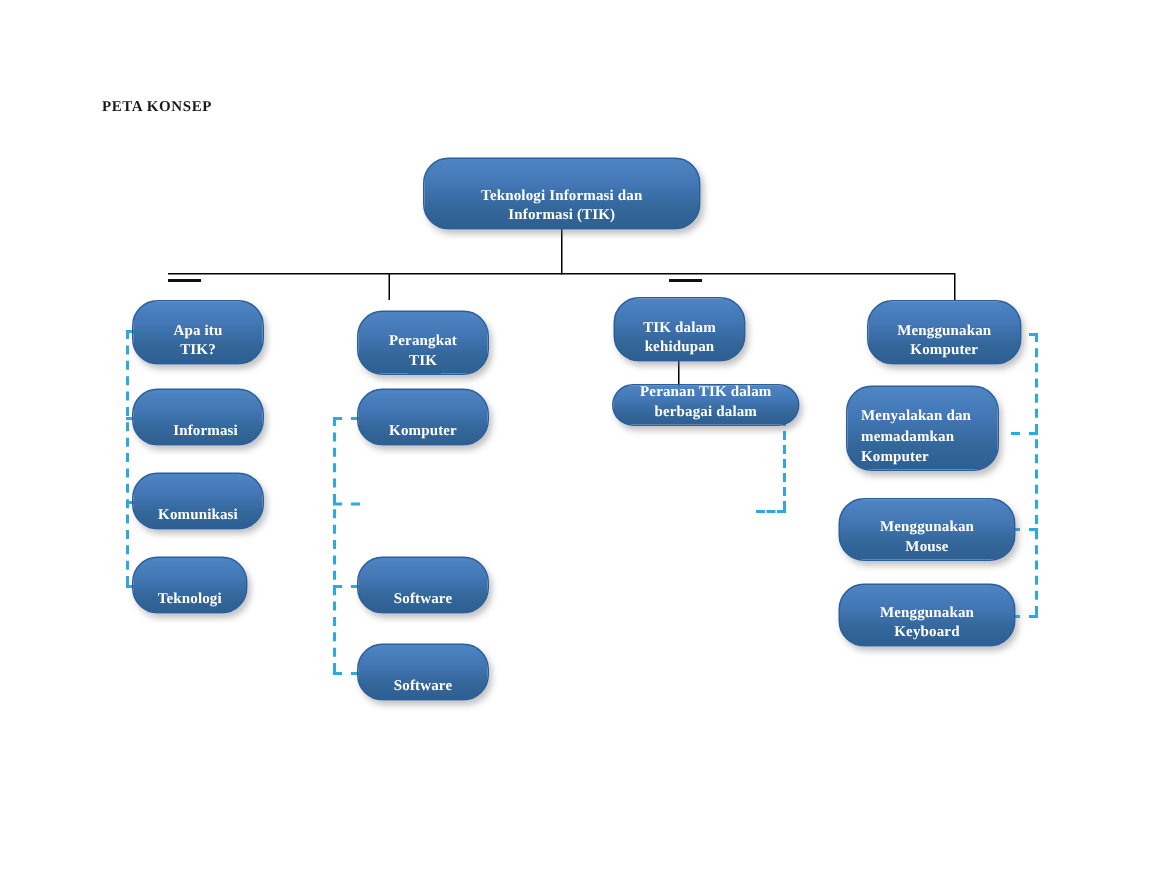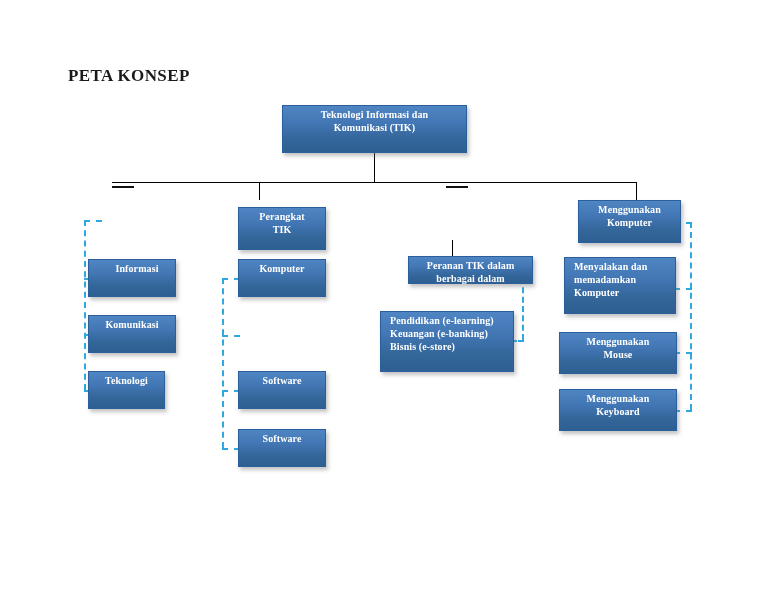--- a/index.html
+++ b/index.html
@@ -14,45 +14,45 @@
     background: #ffffff;
     overflow: hidden;
     font-family: "Liberation Serif", "DejaVu Serif", serif;
   }
 
   
   #title {
     position: absolute;
     left: 68px;
     top: 66px;
-    font-size: 17px;
+    font-size: 10px;
     font-weight: bold;
     letter-spacing: 0.4px;
     color: #1a1a1a;
     white-space: nowrap;
   }
 
   
   .node {
     position: absolute;
     box-sizing: border-box;
-    border-radius: 0;
+    border-radius: 17px;
     border: 1px solid #2b5f9c;
     background: linear-gradient(to bottom,
                 #4e85c2 0%,
                 #4276b4 38%,
                 #336699 72%,
                 #2e5f93 100%);
     box-shadow: 2px 3px 4px rgba(120,120,120,0.45);
     color: #ffffff;
     font-weight: bold;
     font-size: 10px;
     line-height: 1.32;
     display: flex;
-    align-items: flex-start;
+    align-items: flex-end;
     justify-content: center;
     text-align: center;
     padding: 2px 6px;
     letter-spacing: 0.1px;
   }
   .node.left-align {
     justify-content: flex-start;
     text-align: left;
     padding-left: 9px;
   }
@@ -126,23 +126,26 @@
   <div class="dash-h" style="left:504px; top:278px; width:20px;"></div>
   <div class="dash-h" style="left:504px; top:340px; width:20px;"></div>
 
   <div class="dash-v" style="left:690px; top:222px; height:188px;"></div>
   <div class="dash-h" style="left:674px; top:222px; width:18px;"></div>
   <div class="dash-h" style="left:674px; top:288px; width:18px;"></div>
   <div class="dash-h" style="left:674px; top:352px; width:18px;"></div>
   <div class="dash-h" style="left:674px; top:410px; width:18px;"></div>
 
   <div class="node" style="left:282px; top:105px; width:185px; height:48px;">
-    <span class="txt"><span>Teknologi Informasi dan</span><br><span>Komunikasi (TIK)</span></span>
+    <span class="txt"><span>Teknologi Informasi dan</span><br><span>Informasi (TIK)</span></span>
   </div>
 
+  <div class="node" style="left:88px; top:200px; width:88px; height:43px;">
+    <span class="txt"><span>Apa itu</span><br><span>TIK?</span></span>
+  </div>
   <div class="node" style="left:88px; top:259px; width:88px; height:38px;padding-left:16px;">
     <span class="txt">Informasi</span>
   </div>
   <div class="node" style="left:88px; top:315px; width:88px; height:38px;">
     <span class="txt">Komunikasi</span>
   </div>
   <div class="node" style="left:88px; top:371px; width:77px; height:38px;">
     <span class="txt">Teknologi</span>
   </div>
 
@@ -152,31 +155,31 @@
   <div class="node" style="left:238px; top:259px; width:88px; height:38px;">
     <span class="txt">Komputer</span>
   </div>
   <div class="node" style="left:238px; top:371px; width:88px; height:38px;">
     <span class="txt">Software</span>
   </div>
   <div class="node" style="left:238px; top:429px; width:88px; height:38px;">
     <span class="txt">Software</span>
   </div>
 
+  <div class="node" style="left:409px; top:198px; width:88px; height:43px;">
+    <span class="txt"><span>TIK dalam</span><br><span>kehidupan</span></span>
+  </div>
   <div class="node" style="left:408px; top:256px; width:125px; height:28px;">
     <span class="txt"><span>Peranan TIK dalam</span><br><span>berbagai dalam</span></span>
-  </div>
-  <div class="node left-align" style="left:380px; top:311px; width:134px; height:61px;">
-    <span class="txt"><span>Pendidikan (e-learning)</span><br><span>Keuangan (e-banking)</span><br><span>Bisnis (e-store)</span></span>
   </div>
 
   <div class="node" style="left:578px; top:200px; width:103px; height:43px;">
     <span class="txt"><span>Menggunakan</span><br><span>Komputer</span></span>
   </div>
-  <div class="node left-align" style="left:564px; top:257px; width:112px; height:57px;">
+  <div class="node left-align" style="left:564px; top:257px; width:102px; height:57px;">
     <span class="txt"><span>Menyalakan dan</span><br><span>memadamkan</span><br><span>Komputer</span></span>
   </div>
   <div class="node" style="left:559px; top:332px; width:118px; height:42px;">
     <span class="txt"><span>Menggunakan</span><br><span>Mouse</span></span>
   </div>
   <div class="node" style="left:559px; top:389px; width:118px; height:42px;">
     <span class="txt"><span>Menggunakan</span><br><span>Keyboard</span></span>
   </div>
 
 </div>

